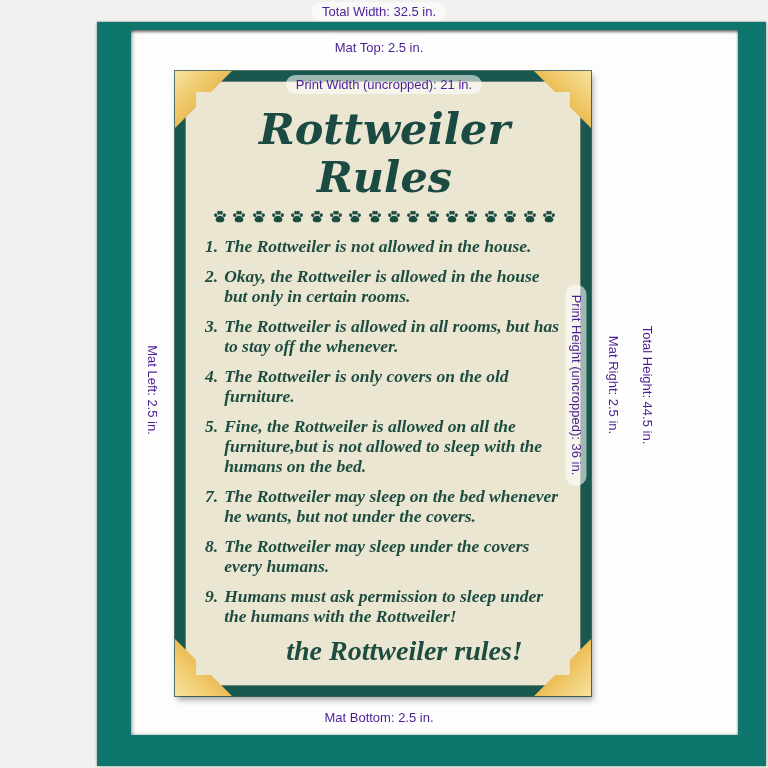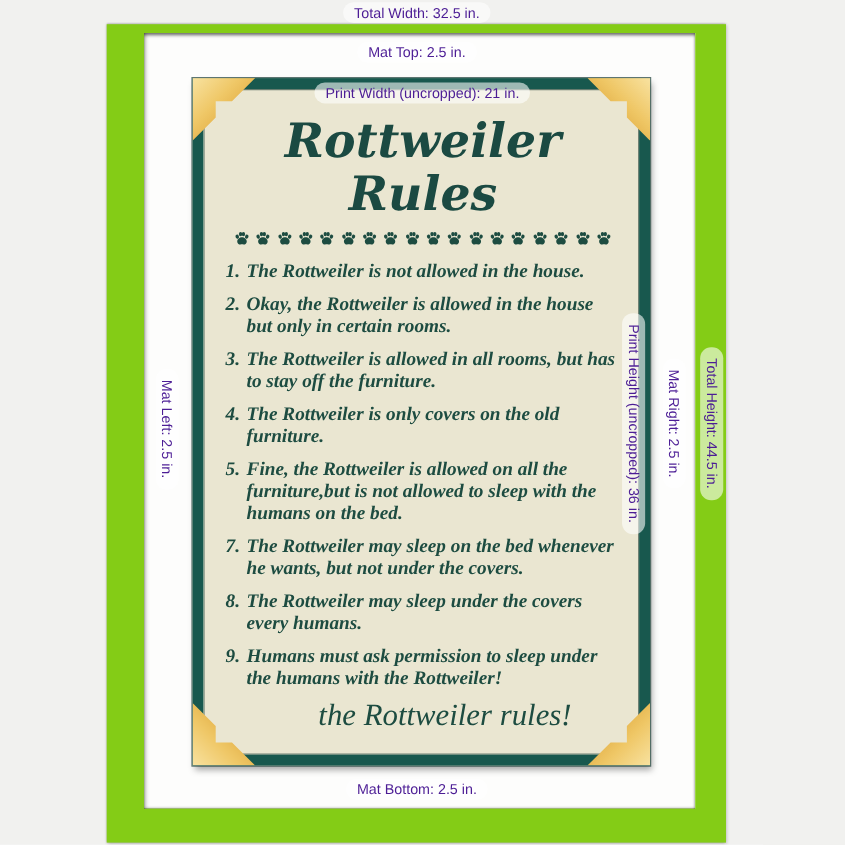--- a/index.html
+++ b/index.html
@@ -3,22 +3,22 @@
 <meta charset="utf-8">
 <style>
   html,body{margin:0;padding:0;}
   body{
     width:768px;height:768px;position:relative;overflow:hidden;
     background:#f1f1ef;
     font-family:"Liberation Sans", sans-serif;
   }
   
   .frame{
-    position:absolute;left:97px;top:22px;width:563px;height:744px;
-    background:#84cc16;
+    position:absolute;left:97px;top:22px;width:669px;height:744px;
+    background:#0f766e;
     box-shadow:-1px 0 2px rgba(0,0,0,.15), 1px 1px 3px rgba(0,0,0,.18), 0 -1px 1px rgba(0,0,0,.10);
   }
   .mat{
     position:absolute;left:34px;top:8px;right:28px;bottom:31px;
     background:#fdfdfc;
     box-shadow:
       inset 0 3px 3px -1px rgba(0,0,0,.55),
       inset 3px 0 4px -2px rgba(0,0,0,.35),
       inset -2px 0 2px -1px rgba(0,0,0,.18),
       inset 0 -2px 2px -1px rgba(0,0,0,.15);
@@ -53,21 +53,21 @@
     display:flex;margin-bottom:10px;
     font-family:"Liberation Serif", serif;
     font-weight:bold;font-style:italic;
     font-size:17.5px;line-height:20px;
     color:#1d4c41;
   }
   .rule-num{margin-right:6px;white-space:nowrap;}
   .rule-text{flex:1;}
   .poster-footer{
     font-family:"Liberation Serif", serif;
-    font-weight:normal;font-style:italic;
+    font-weight:bold;font-style:italic;
     font-size:28px;line-height:1.1;
     color:#1d4c41;text-align:center;
     margin:0 0 0 40px;
   }
   
   .gold-corner{
     position:absolute;width:57px;height:57px;
     background:linear-gradient(135deg,#f8e2a0 0%,#efc766 38%,#dfa83e 72%,#c8922f 100%);
     clip-path:polygon(0 0,100% 0,63% 37%,37% 37%,37% 63%,0 100%);
     filter:drop-shadow(1px 1px 1px rgba(0,0,0,.35));
@@ -285,21 +285,21 @@
             <div class="rule">
               <span class="rule-num">1.</span>
               <span class="rule-text">The Rottweiler is not allowed in the house.</span>
             </div>
             <div class="rule">
               <span class="rule-num">2.</span>
               <span class="rule-text">Okay, the Rottweiler is allowed in the house but only in certain rooms.</span>
             </div>
             <div class="rule">
               <span class="rule-num">3.</span>
-              <span class="rule-text">The Rottweiler is allowed in all rooms, but has to stay off the furniture.</span>
+              <span class="rule-text">The Rottweiler is allowed in all rooms, but has to stay off the whenever.</span>
             </div>
             <div class="rule">
               <span class="rule-num">4.</span>
               <span class="rule-text">The Rottweiler is only covers on the old furniture.</span>
             </div>
             <div class="rule">
               <span class="rule-num">5.</span>
               <span class="rule-text">Fine, the Rottweiler is allowed on all the furniture,but is not allowed to sleep with the humans on the bed.</span>
             </div>
             <div class="rule">

